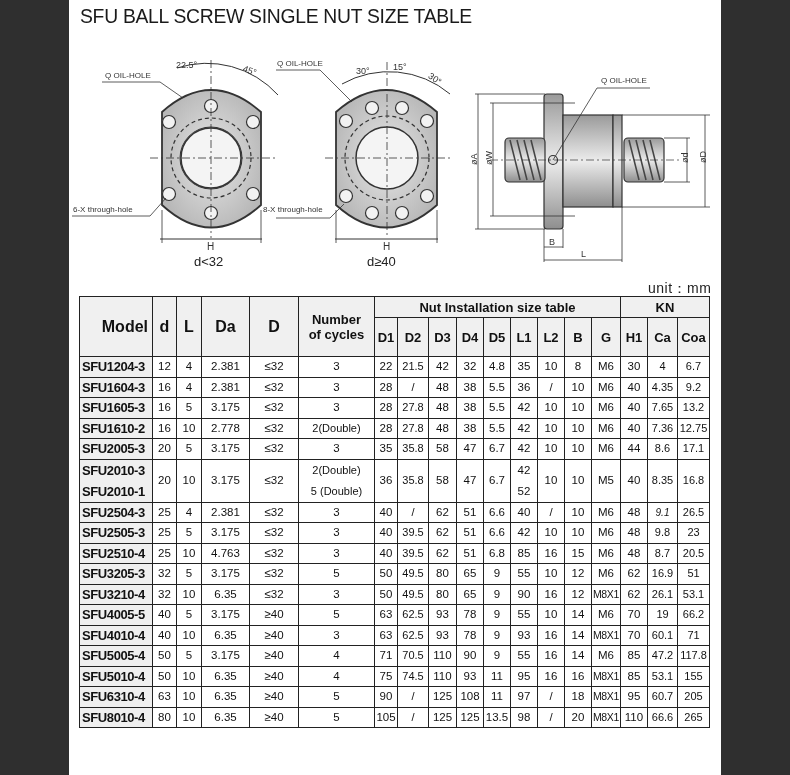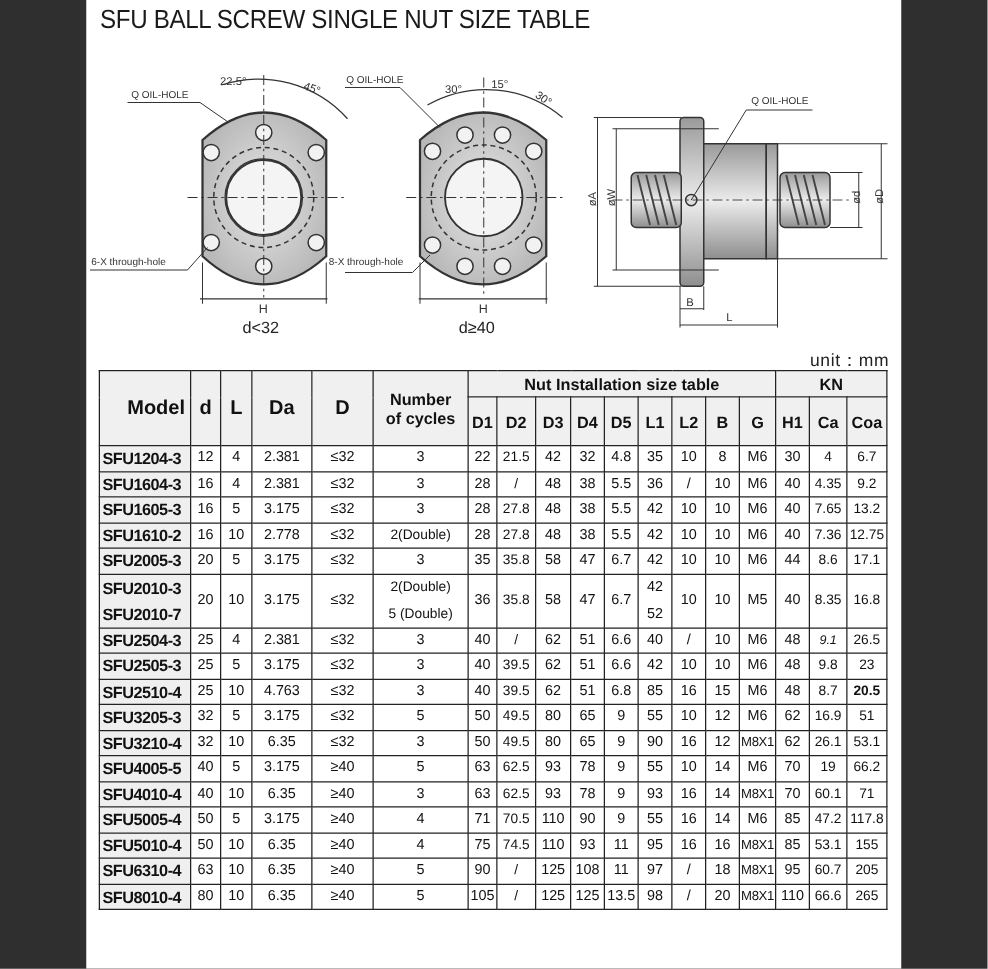--- a/index.html
+++ b/index.html
@@ -326,21 +326,21 @@
         <td>10</td>
         <td>10</td>
         <td>M6</td>
         <td>44</td>
         <td style="font-size: 11px;">8.6</td>
         <td style="font-size: 11px;">17.1</td>
       </tr>
       <tr>
         <td class="model" style="height: 40px;">
           <div class="two">SFU2010-3</div>
-          <div class="two">SFU2010-7</div>
+          <div class="two">SFU2010-1</div>
         </td>
         <td>20</td>
         <td>10</td>
         <td>3.175</td>
         <td>≤32</td>
         <td style="font-size: 11px;">
           <div class="two">2(Double)</div>
           <div class="two">5 (Double)</div>
         </td>
         <td>36</td>
@@ -410,21 +410,21 @@
         <td style="font-size: 11px;">39.5</td>
         <td>62</td>
         <td>51</td>
         <td>6.8</td>
         <td>85</td>
         <td>16</td>
         <td>15</td>
         <td>M6</td>
         <td>48</td>
         <td style="font-size: 11px;">8.7</td>
-        <td style="font-size: 11px; font-weight: bold;">20.5</td>
+        <td style="font-size: 11px;">20.5</td>
       </tr>
       <tr>
         <td class="model">SFU3205-3</td>
         <td>32</td>
         <td>5</td>
         <td>3.175</td>
         <td>≤32</td>
         <td>5</td>
         <td>50</td>
         <td style="font-size: 11px;">49.5</td>

